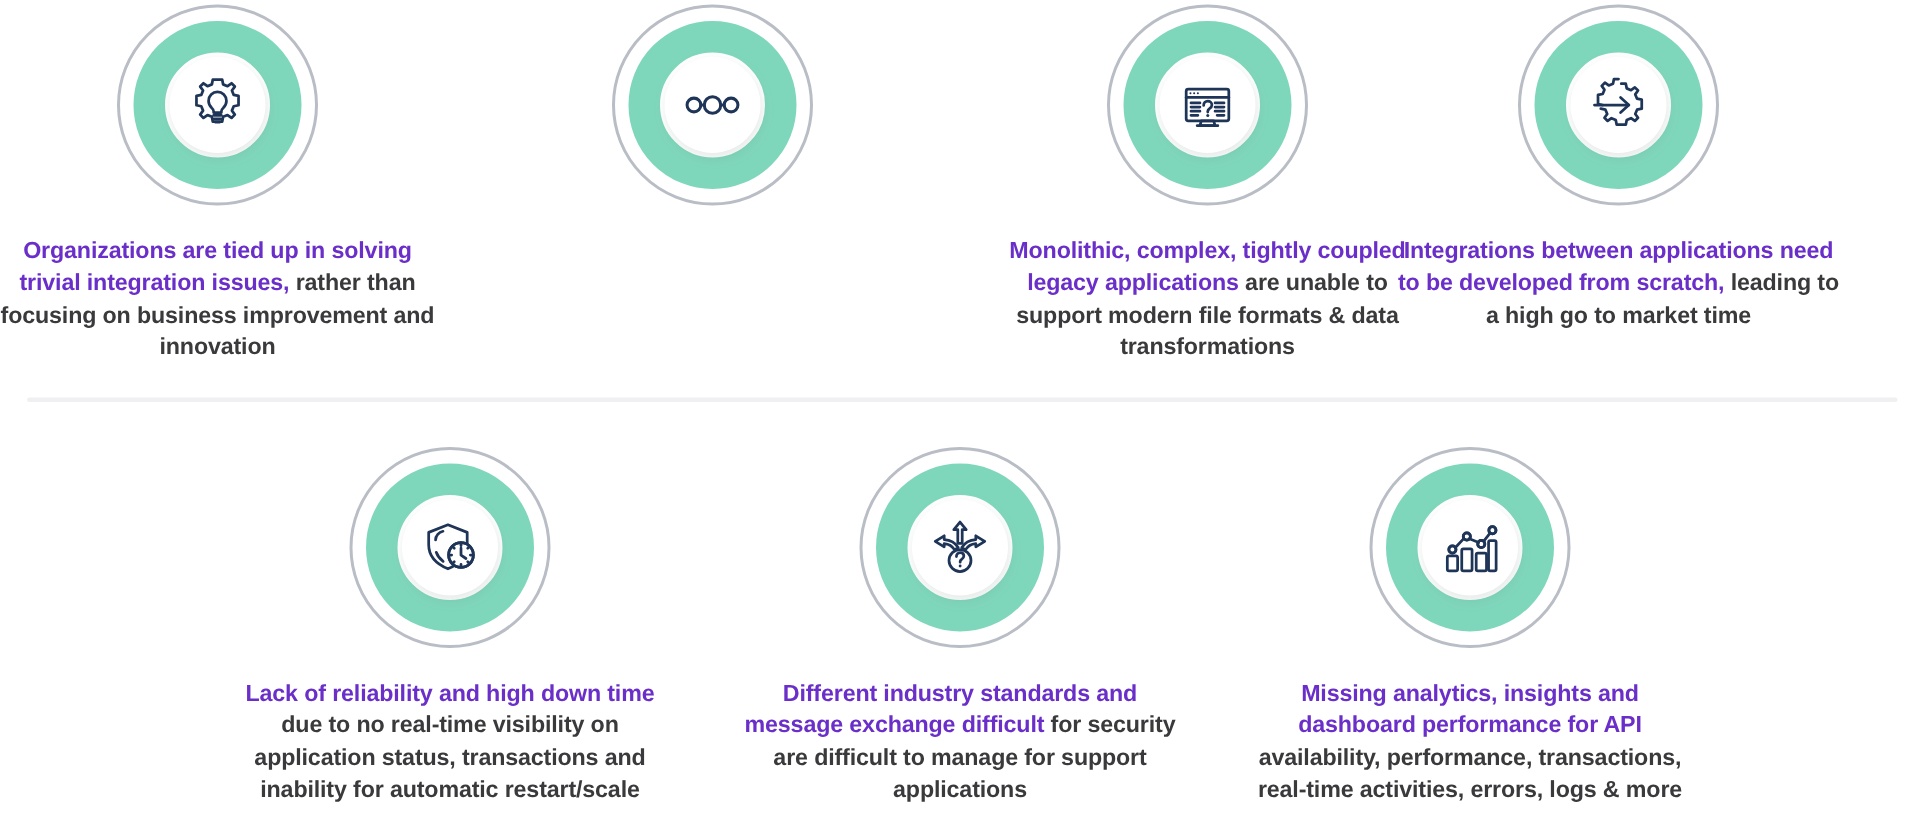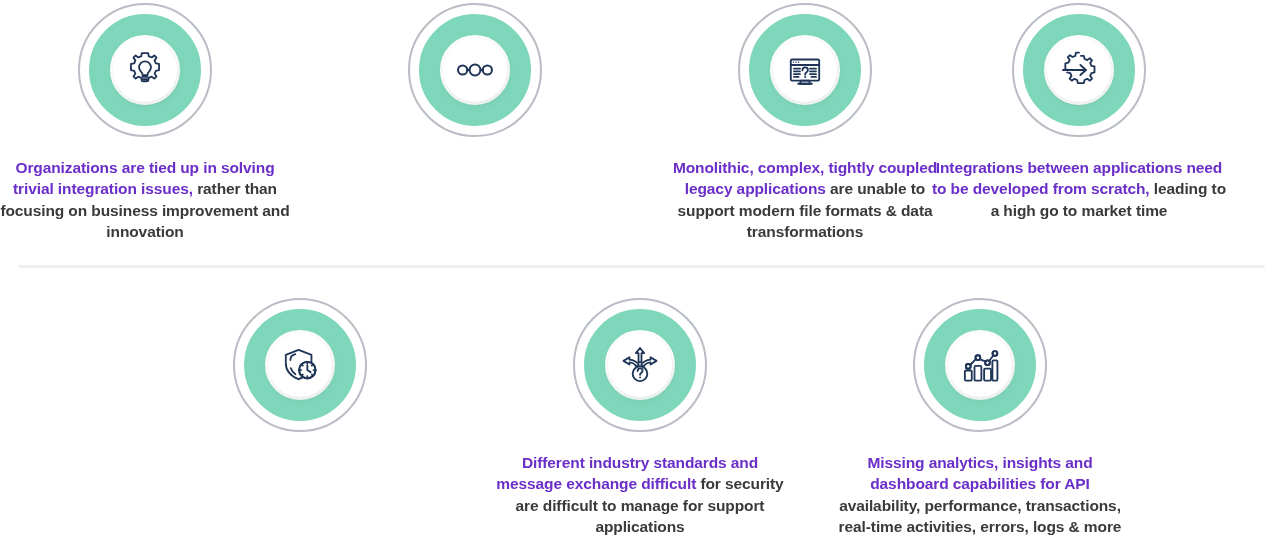--- a/index.html
+++ b/index.html
@@ -239,20 +239,23 @@
             <path d="M13.5 18.5 c0-3 2.4-5.6 5.4-6.3"></path>
             <path d="M14 27.5 c0.9 2.6 2.7 4.9 5 6.6"></path>
             <circle cx="32" cy="29.5" r="9" fill="#ffffff"></circle>
             <circle cx="32" cy="29.5" r="9"></circle>
             <path d="M32 24.5 L32 29.5 L35.6 32"></path>
             <path d="M32 21.3 L32 22.7 M40.2 29.5 L38.8 29.5 M32 37.7 L32 36.3 M23.8 29.5 L25.2 29.5"></path>
             <path d="M37.8 23.7 L36.9 24.6 M37.8 35.3 L36.9 34.4 M26.2 35.3 L27.1 34.4 M26.2 23.7 L27.1 24.6"></path>
           </svg>
         </span>
       </div>
+    </div>
+    <div class="caption">
+      <span class="lead">Lack of reliability and high down time</span><span class="rest"> due to no real-time visibility on application status, transactions and inability for automatic restart/scale</span>
     </div>
   </div>
 
   <div class="card r2" id="card-6">
     <div class="badge">
       <div class="ring-outer"></div>
       <div class="ring-mint"></div>
       <div class="disc-shadow"></div>
       <div class="disc">
         <span>
@@ -293,17 +296,17 @@
             <circle cx="40.3" cy="11.5" r="2.6" fill="#ffffff"></circle>
             <circle cx="40.3" cy="11.5" r="2.6"></circle>
             <path d="M13.4 24 L19.6 17.4"></path>
             <path d="M23.6 17.6 L30.3 20.3"></path>
             <path d="M33.9 19.6 L38.7 13.4"></path>
           </svg>
         </span>
       </div>
     </div>
     <div class="caption">
-      <span class="lead">Missing analytics, insights and dashboard capabilities for API</span><span class="rest"> availability, performance, transactions, real-time activities, errors, logs &amp; more</span>
+      <span class="lead">Missing analytics, insights and dashboard performance for API</span><span class="rest"> availability, performance, transactions, real-time activities, errors, logs &amp; more</span>
     </div>
   </div>
 
 </div>
 
 </body></html>

